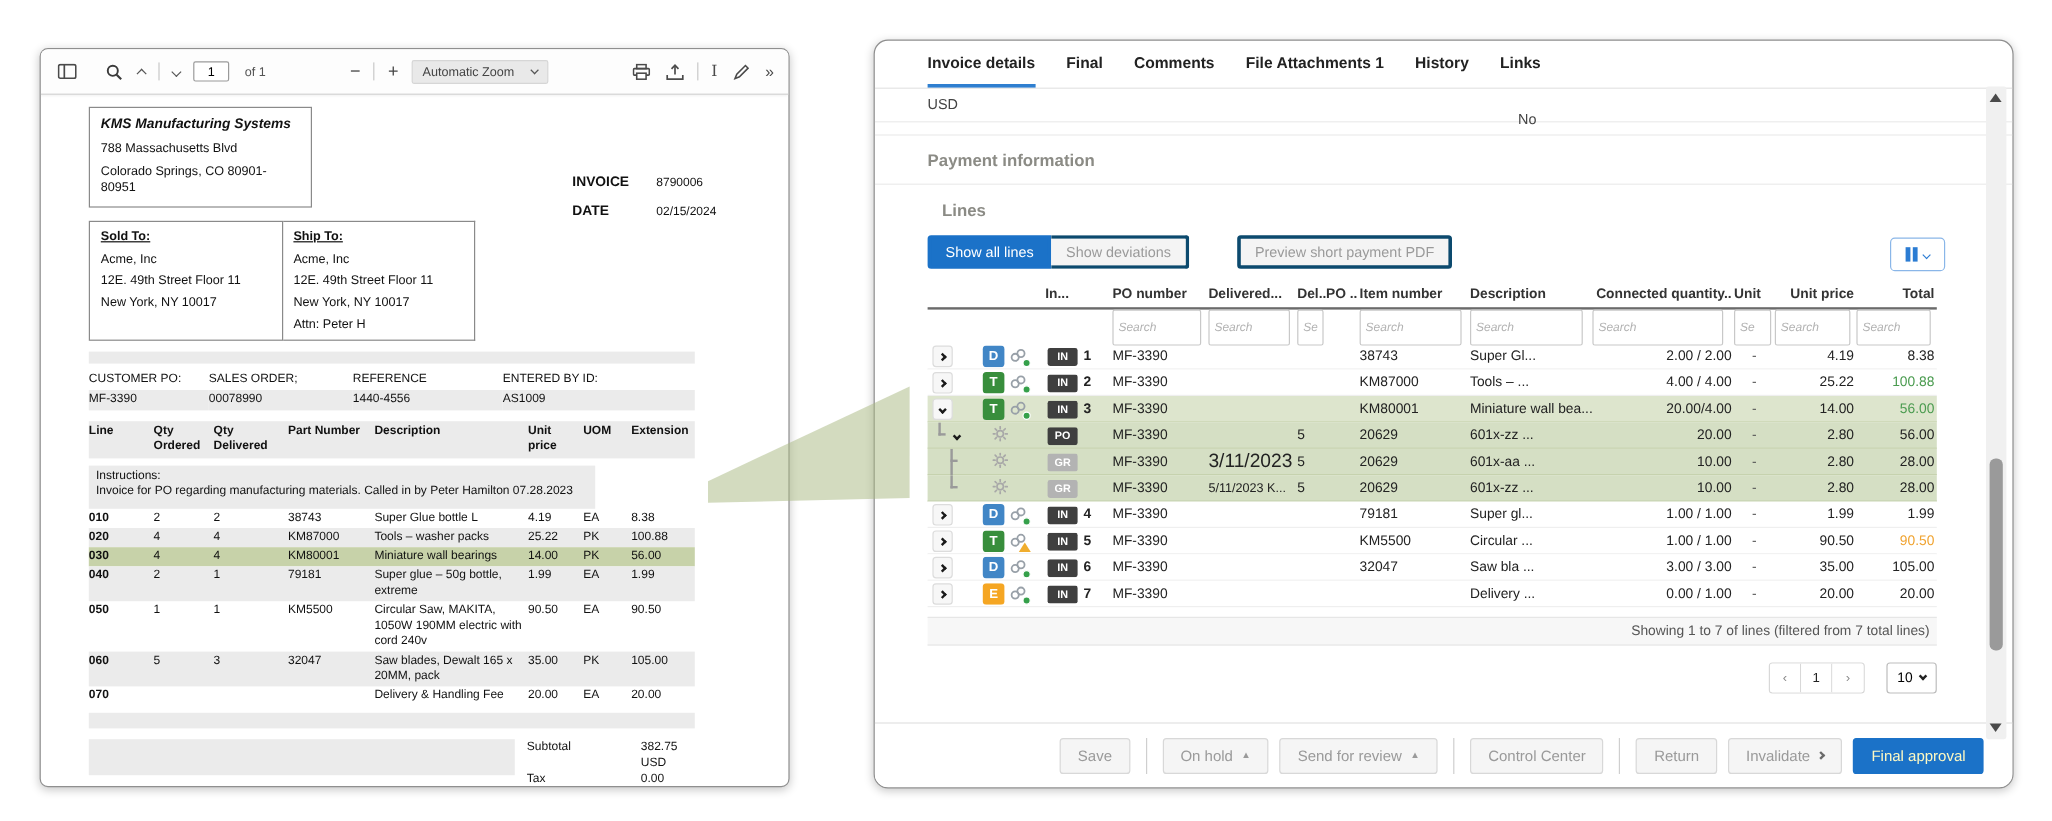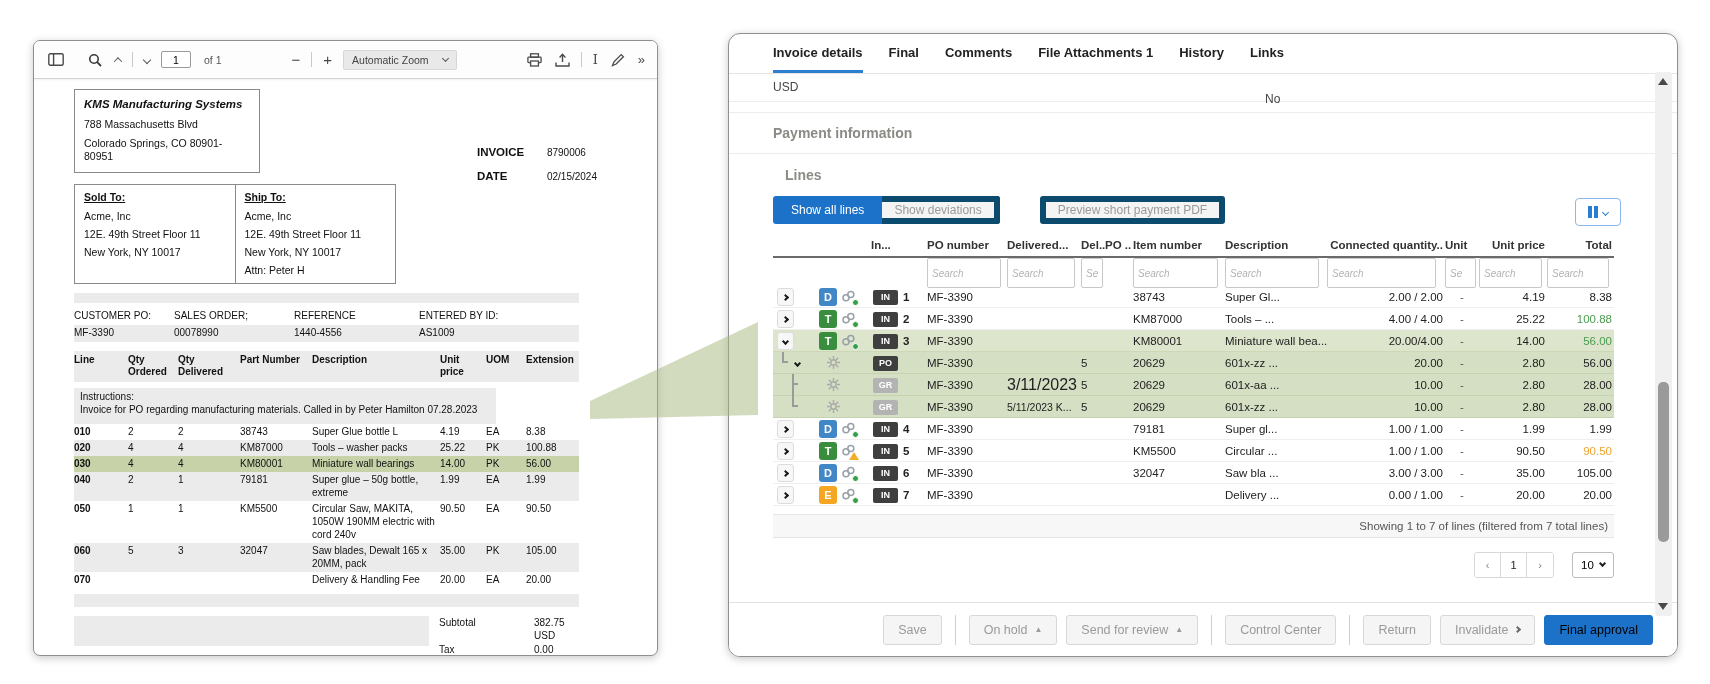--- a/index.html
+++ b/index.html
@@ -66,21 +66,21 @@
   .tab.active{border-bottom-color:#2f7fd0;}
   .usd-row{position:relative;height:28px;border-bottom:1px solid #ececec;font-size:12px;color:#444;}
   .usd-row .left{position:absolute;left:44px;top:6px;}
   .usd-row .mid{position:absolute;left:489px;top:18px;margin-left:47px;}
   .sec-payment{height:42px;margin-top:10px;border-top:1px solid #ececec;border-bottom:1px solid #ececec;
     display:flex;align-items:center;padding-left:44px;}
   .sec-title{font-size:14px;font-weight:bold;color:#8b8b85;}
   .sec-lines{height:42px;display:flex;align-items:center;padding-left:56px;}
   .lines-btns{position:relative;height:38px;padding-left:44px;display:flex;align-items:flex-start;}
   .seg{display:flex;}
-  .btn{font-size:12px;height:28px;padding:0 12px;border:6px solid #0c4a6e;background:#f4f4f4;color:#9a9a9a;
+  .btn{font-size:12px;height:28px;padding:0 12px;border:3px solid #0c4a6e;background:#f4f4f4;color:#9a9a9a;
     display:inline-flex;align-items:center;gap:6px;cursor:pointer;}
   .btn.blue{background:#1b72c8;border-color:#1b72c8;color:#fff;}
   .seg .btn:first-child{border-radius:3px 0 0 3px;}
   .seg .btn:last-child{border-radius:0 3px 3px 0;border-left:none;}
   .btn.single{border-radius:3px;margin-left:40px;}
   .cols-btn{position:absolute;right:56px;top:2px;width:46px;height:28px;border:1.5px solid #8ab6e8;border-radius:4px;
     background:#fff;display:flex;align-items:center;justify-content:center;gap:5px;cursor:pointer;}
   .cols-bars{display:flex;gap:2px;}
   .cols-bars i{width:4px;height:12px;background:#2b7cd3;display:block;}
   .cols-btn .chev{border-color:#2b7cd3;width:5px;height:5px;}
@@ -144,21 +144,21 @@
   .pag-btn:last-child{border-right:none;}
   .pag-btn.cur{color:#222;}
   .size-select{width:42px;height:26px;border:1px solid #bdbdbd;border-radius:3px;background:#fff;
     display:flex;align-items:center;justify-content:center;gap:6px;font-size:11.5px;cursor:pointer;}
   .size-select .chev{border-color:#222;border-width:2px;width:5px;height:5px;margin-top:-3px;}
 
   .actionbar{position:absolute;left:0;right:0;bottom:0;height:54px;border-top:1px solid #e2e2e2;background:#fff;
     display:flex;align-items:center;justify-content:flex-end;gap:9px;padding-right:24px;}
   .abtn{height:30px;padding:0 14px;font-size:12.5px;color:#9a9a9a;background:#f5f5f5;border:1px solid #d8d8d8;
     border-radius:3px;display:inline-flex;align-items:center;gap:7px;cursor:pointer;}
-  .abtn.primary{background:#1b72c8;border-color:#1b72c8;color:#000000;}
+  .abtn.primary{background:#1b72c8;border-color:#1b72c8;color:#fef9c3;}
   .abtn .tri{font-size:8px;line-height:1;}
   .abtn .chev{border-color:#6a6a6a;border-width:2px;width:5px;height:5px;}
   .adiv{width:1px;height:30px;background:#cfcfcf;margin:0 4px;}
 
   .vscroll{position:absolute;right:5px;top:38px;bottom:40px;width:17px;background:#f0f0f0;border-radius:2px;}
   .vs-arrow{position:absolute;left:3px;width:0;height:0;border-left:5px solid transparent;border-right:5px solid transparent;}
   .vs-arrow.up{top:6px;border-bottom:7px solid #4a4a4a;}
   .vs-arrow.down{bottom:6px;border-top:7px solid #4a4a4a;}
   .vs-thumb{position:absolute;left:3px;width:11px;top:310px;height:160px;background:#9a9a9a;border-radius:5px;cursor:pointer;}
 </style>

